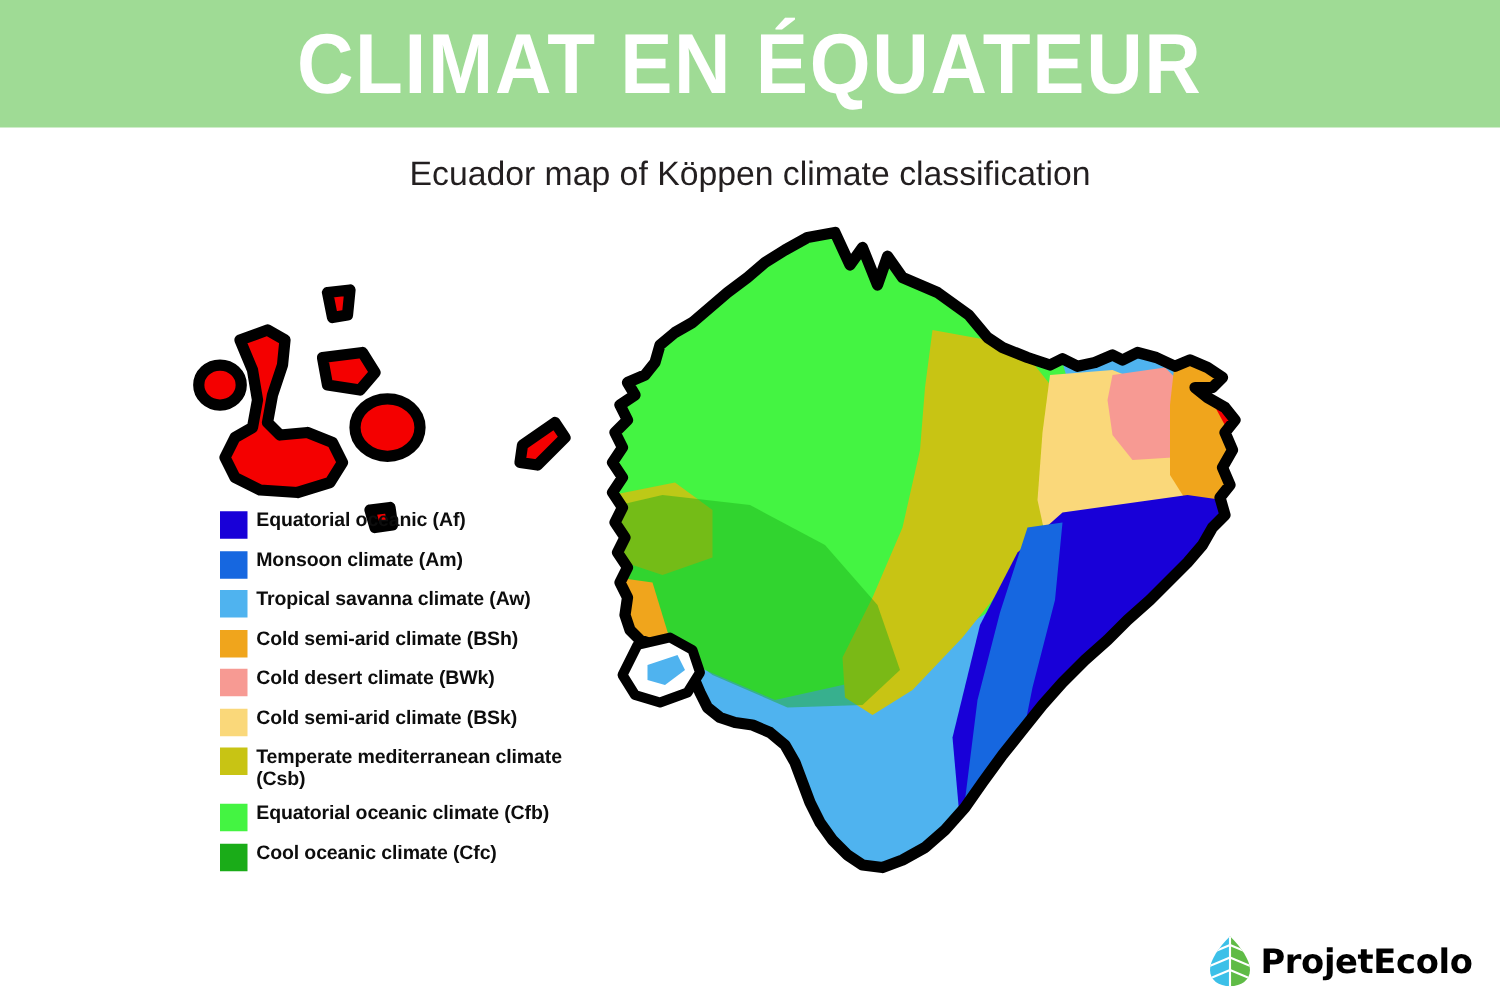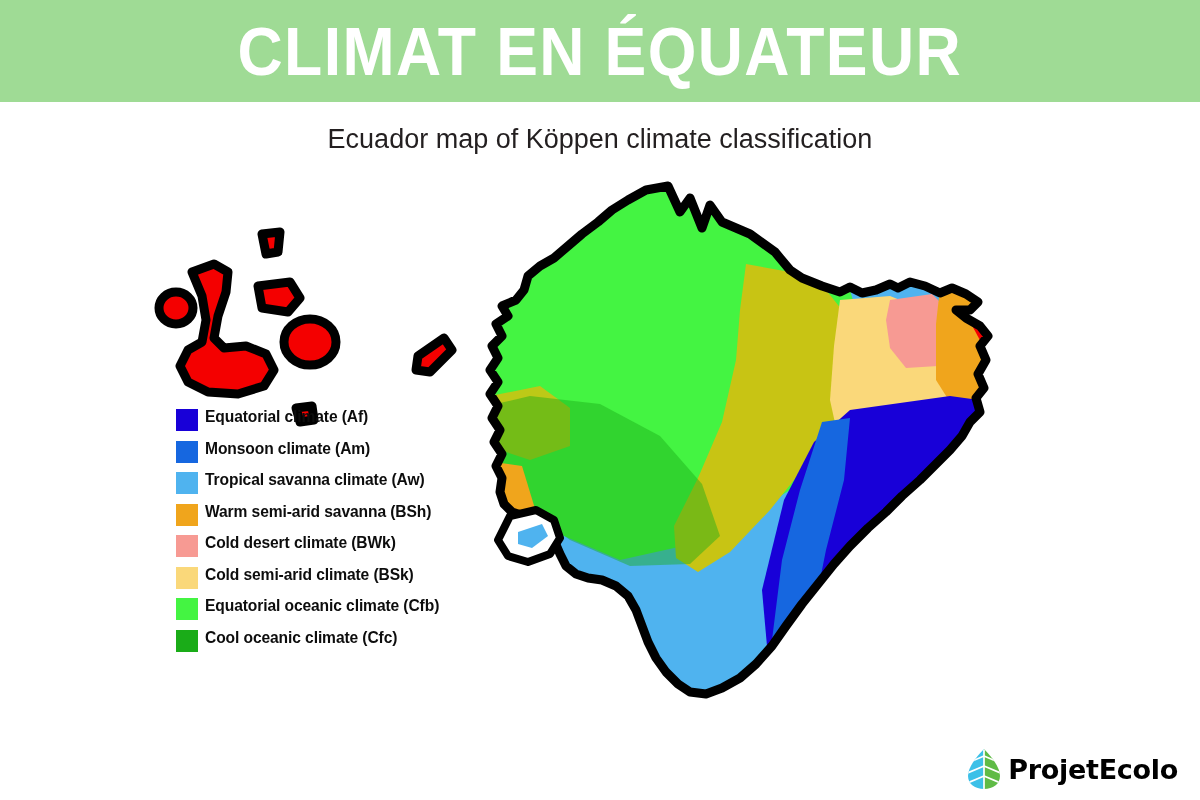--- a/index.html
+++ b/index.html
@@ -246,49 +246,53 @@
 
         <path d="M 146 248 L 162 246 L 164 260 L 150 262 Z" fill="#f40000" stroke="#000000" stroke-width="9" stroke-linejoin="round"></path>
       </g>
     </svg>
   </div>
 
   <div id="legend">
 
     <div class="legend-item">
       <span class="legend-swatch" style="background:#1800d8"></span>
-      <span class="legend-label">Equatorial climate (Af)</span>
+      <span class="legend-label">Equatorial oceanic (Af)</span>
     </div>
 
     <div class="legend-item">
       <span class="legend-swatch" style="background:#1667e0"></span>
       <span class="legend-label">Monsoon climate (Am)</span>
     </div>
 
     <div class="legend-item">
       <span class="legend-swatch" style="background:#4fb3ef"></span>
       <span class="legend-label">Tropical savanna climate (Aw)</span>
     </div>
 
 
     <div class="legend-item">
       <span class="legend-swatch" style="background:#f0a51c"></span>
-      <span class="legend-label">Warm semi-arid savanna (BSh)</span>
+      <span class="legend-label">Cold semi-arid climate (BSh)</span>
     </div>
 
     <div class="legend-item">
       <span class="legend-swatch" style="background:#f79a93"></span>
       <span class="legend-label">Cold desert climate (BWk)</span>
     </div>
 
     <div class="legend-item">
       <span class="legend-swatch" style="background:#fad87a"></span>
       <span class="legend-label">Cold semi-arid climate (BSk)</span>
     </div>
 
+    <div class="legend-item">
+      <span class="legend-swatch" style="background:#c8c414"></span>
+      <span class="legend-label" style="max-width:248px;display:inline-block">Temperate mediterranean climate (Csb)</span>
+    </div>
 
     <div class="legend-item">
       <span class="legend-swatch" style="background:#44f442"></span>
       <span class="legend-label">Equatorial oceanic climate (Cfb)</span>
     </div>
 
     <div class="legend-item">
       <span class="legend-swatch" style="background:#1aac18"></span>
       <span class="legend-label">Cool oceanic climate (Cfc)</span>
     </div>

